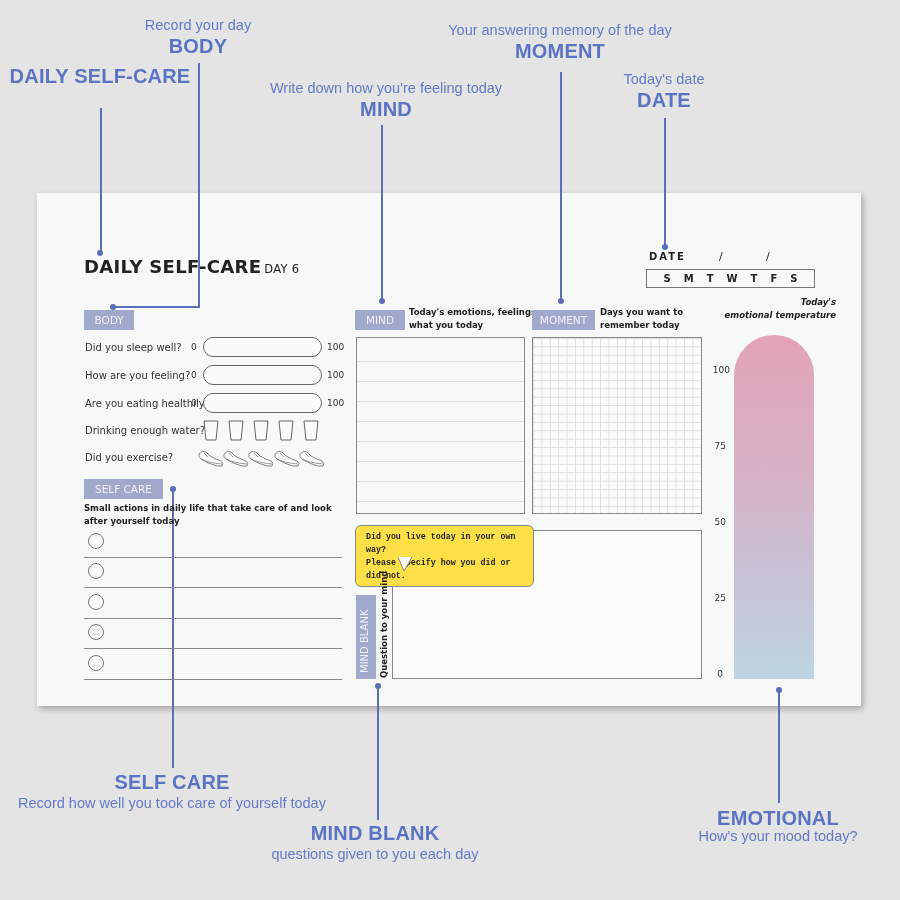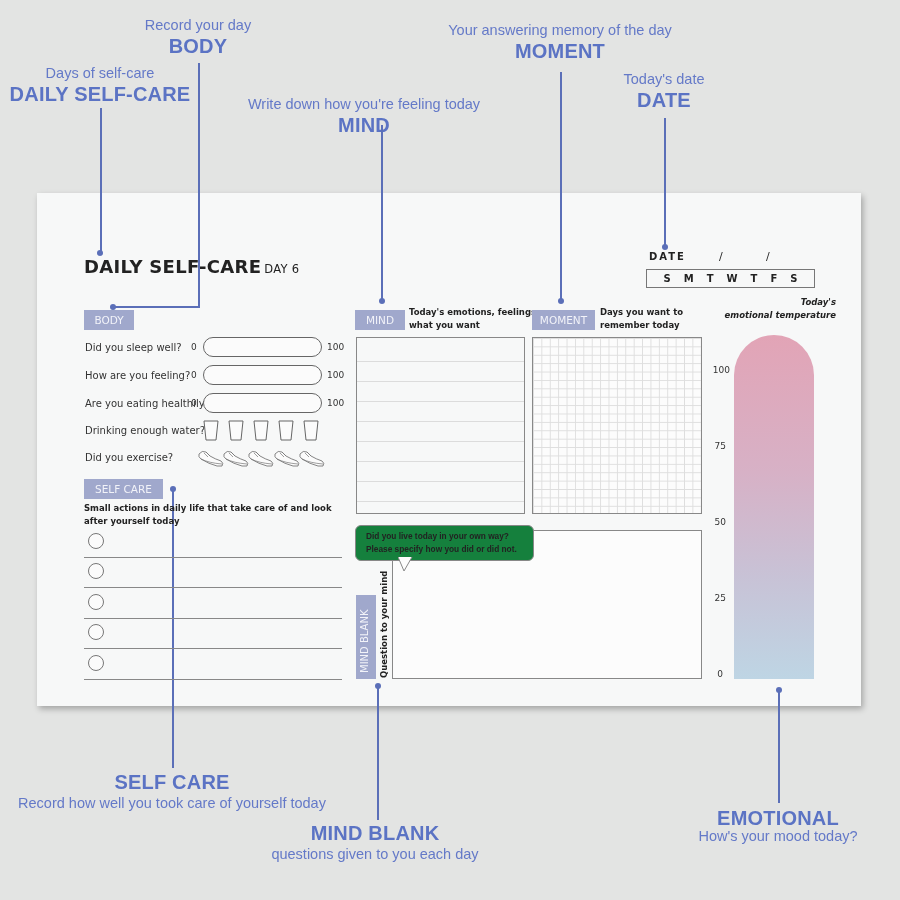--- a/index.html
+++ b/index.html
@@ -40,45 +40,44 @@
   }
   .grid { background-color:#fcfcfc;
     background-image:
       linear-gradient(to right, #dedede 1px, transparent 1px),
       linear-gradient(to bottom, #dedede 1px, transparent 1px);
     background-size: 8.4px 8.4px;
   }
   .circle { position: absolute; width: 16px; height: 16px; border: 1px solid #777; border-radius: 50%; background: #fbfbfb; }
   .hr { position: absolute; height: 1px; background: #888; }
   .bubble {
-    position: absolute; background: #15803d; border: 1px solid #888; border-radius: 6px;
-    padding: 4px 10px; font-family: Liberation Sans, sans-serif; font-size: 8.3px; font-weight: bold; line-height: 13px; color: #222;
+    position: absolute; background: #fde047; border: 1px solid #888; border-radius: 6px;
+    padding: 4px 10px; font-family: Liberation Mono, monospace; font-size: 8.3px; font-weight: bold; line-height: 13px; color: #222;
   }
   .thermo {
     position: absolute; border-radius: 40px 40px 0 0;
     background: linear-gradient(to bottom, #e2a4b6 0%, #d7b1c6 40%, #c8c2d6 70%, #bed5e4 100%);
   }
   .tick { position: absolute; font-family: "DejaVu Sans", sans-serif; font-size: 9px; color: #333; text-align: right; width: 24px; }
   .days { position: absolute; border: 1px solid #777; display: flex; justify-content: space-around; align-items: center;
           font-family: "DejaVu Sans", sans-serif; font-size: 10px; font-weight: bold; color: #222; padding: 0 10px; }
   .icon-cup, .icon-shoe { position: absolute; }
   .vtext { position: absolute; transform-origin: left top; transform: rotate(-90deg); white-space: nowrap; }
 </style>
 </head>
 <body>
 
 <div class="anno" style="left:118px; top:16px; width:160px;">
   <div class="sub">Record your day</div>
   <div class="big">BODY</div>
 </div>
 <div class="anno" style="left:0px; top:64px; width:200px;">
-  <div class="sub">Days of self-care</div>
   <div class="big">DAILY SELF-CARE</div>
 </div>
-<div class="anno" style="left:234px; top:79px; width:260px;margin-top:16px;">
+<div class="anno" style="left:256px; top:79px; width:260px;">
   <div class="sub">Write down how you're feeling today</div>
   <div class="big">MIND</div>
 </div>
 <div class="anno" style="left:440px; top:21px; width:240px;">
   <div class="sub">Your answering memory of the day</div>
   <div class="big">MOMENT</div>
 </div>
 <div class="anno" style="left:604px; top:70px; width:120px;">
   <div class="sub">Today's date</div>
   <div class="big">DATE</div>
@@ -191,21 +190,21 @@
 <div class="circle" style="left:88px; top:594px;"></div>
 <div class="hr" style="left:84px; top:618px; width:258px;"></div>
 <div class="circle" style="left:88px; top:624px;"></div>
 <div class="hr" style="left:84px; top:648px; width:258px;"></div>
 <div class="circle" style="left:88px; top:655px;"></div>
 <div class="hr" style="left:84px; top:679px; width:258px;"></div>
 
 <div class="tag" style="left:355px; top:310px; width:50px;">MIND</div>
 <div class="p hint" style="left:409px; top:306px;">
   <div>Today's emotions, feelings,</div>
-  <div>what you want</div>
+  <div>what you today</div>
 </div>
 <div class="box lined" style="left:356px; top:337px; width:169px; height:177px; background-clip: padding-box;"></div>
 
 <div class="tag" style="left:532px; top:310px; width:63px;">MOMENT</div>
 <div class="p hint" style="left:600px; top:306px;">
   <div>Days you want to</div>
   <div>remember today</div>
 </div>
 <div class="box grid" style="left:532px; top:337px; width:170px; height:177px;"></div>
 

